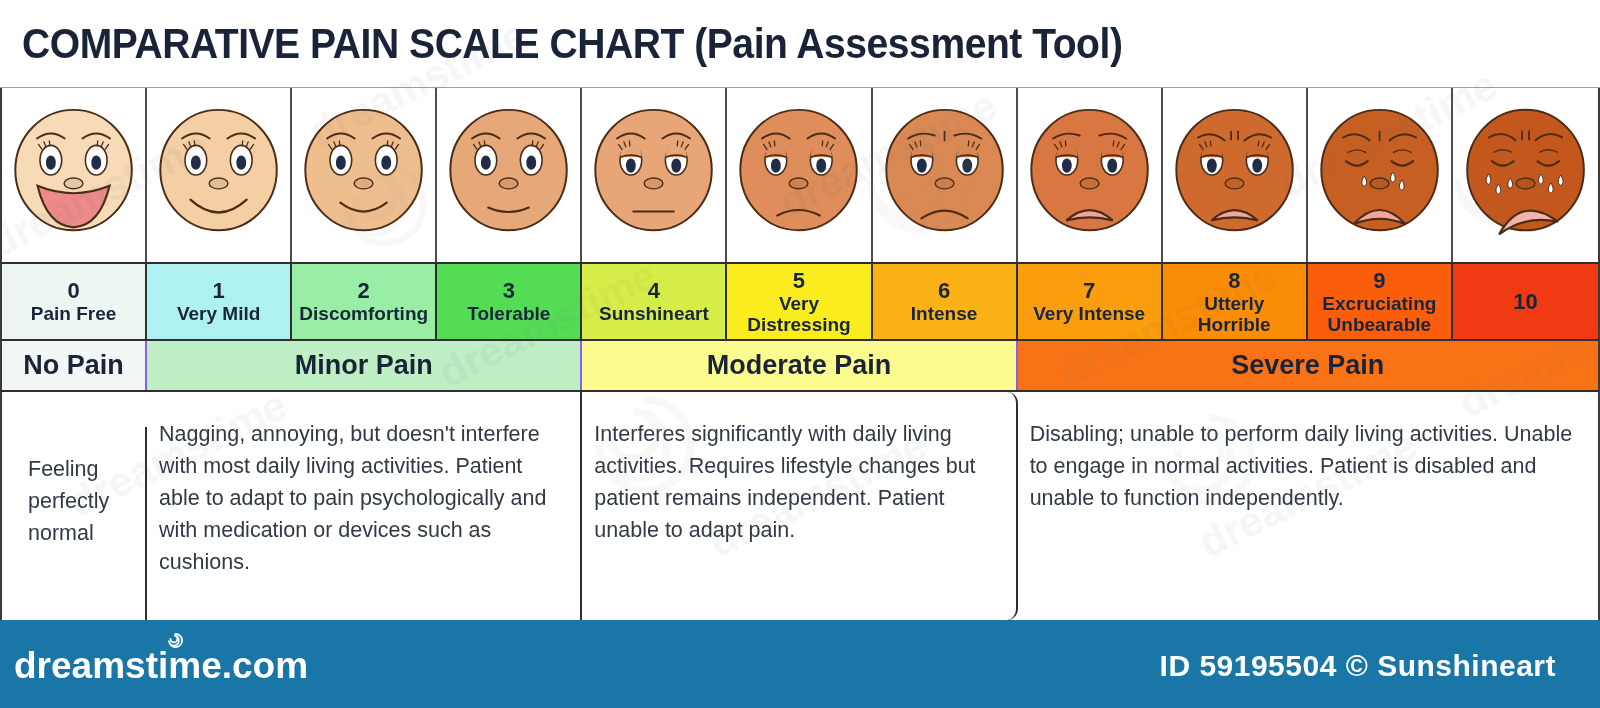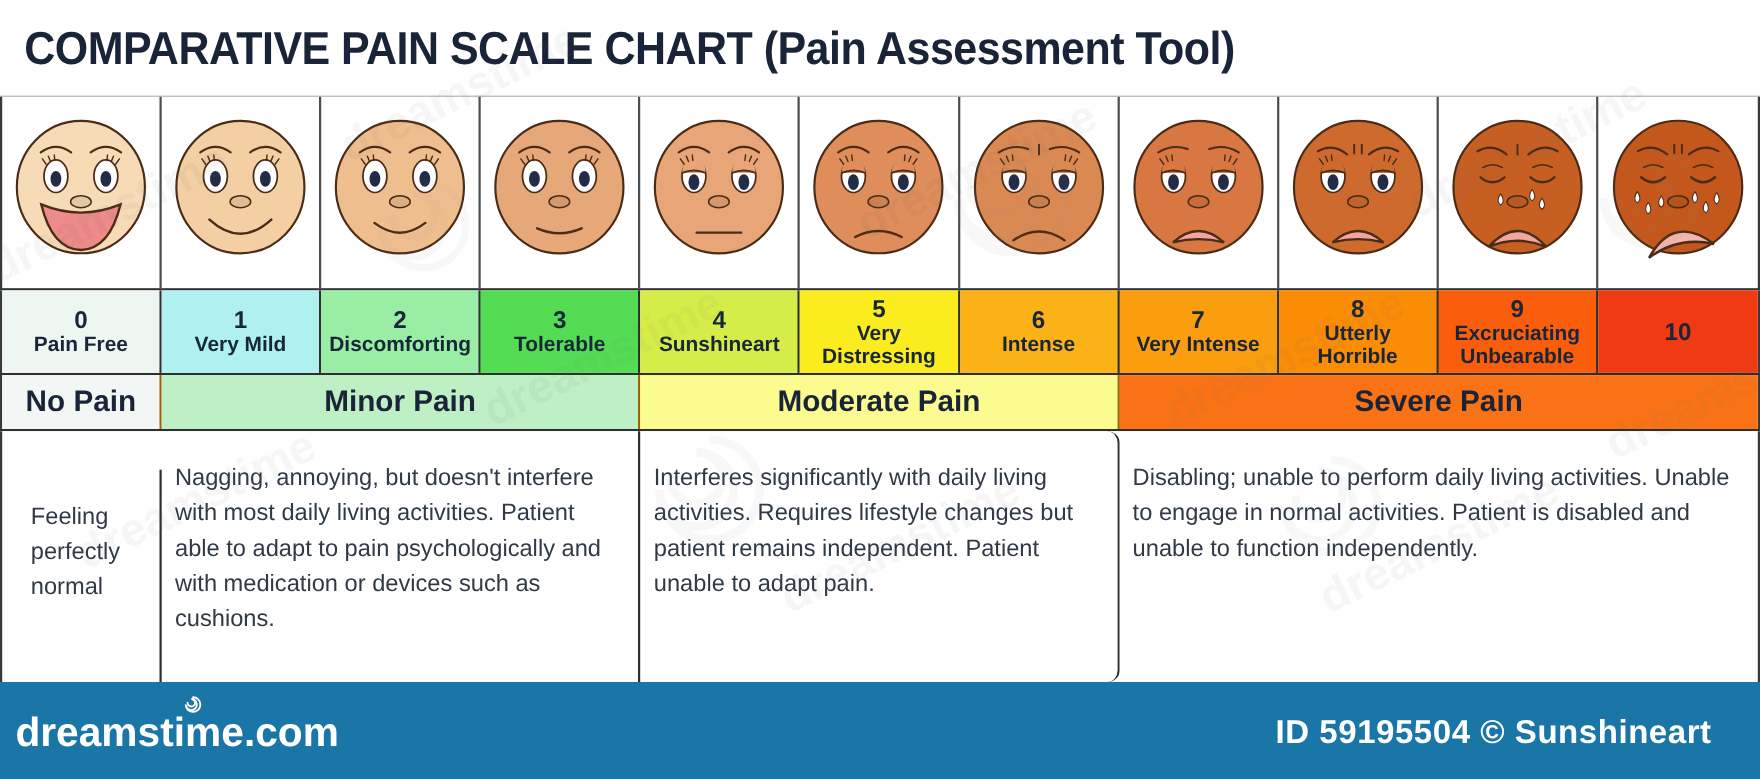--- a/index.html
+++ b/index.html
@@ -17,21 +17,21 @@
   .face-cell{border-right:2px solid #4d4d4d;display:flex;align-items:center;justify-content:center;overflow:hidden;}
   .faces-row .face-cell:last-child{border-right:none;}
   .face-svg{width:100%;height:172px;display:block;}
   .numbers-row{height:77px;border-bottom:2px solid #2f2f2f;}
   .num-cell{border-right:2px solid #2f2f2f;display:flex;flex-direction:column;align-items:center;
             justify-content:center;text-align:center;color:#18263A;font-weight:700;padding:2px 4px;box-sizing:border-box;}
   .numbers-row .num-cell:last-child{border-right:none;}
   .num{font-size:22px;line-height:24px;}
   .num-label{font-size:19px;line-height:21px;}
   .cats-row{height:51px;border-bottom:2px solid #2f2f2f;}
-  .cat-cell{border-right:2px solid #a16207;display:flex;align-items:center;justify-content:center;
+  .cat-cell{border-right:2px solid #8b5cf6;display:flex;align-items:center;justify-content:center;
             font-size:27px;font-weight:700;color:#1A2438;}
   .cats-row .cat-cell:last-child{border-right:none;}
   .descs-row{height:228px;background:#fff;}
   .desc-cell{border-right:2px solid #2f2f2f;box-sizing:border-box;padding:26px 16px 0 12px;
              font-size:21.5px;line-height:32px;color:#303A46;}
   .descs-row .desc-cell:first-child{padding-left:26px;margin-top:35px;}
   .descs-row .desc-cell:last-child{border-right:none;}
   
   .footer{box-sizing:border-box;height:91px;display:flex;align-items:center;justify-content:space-between;
           padding:0 44px 0 14px;background:#1B76A8;}

